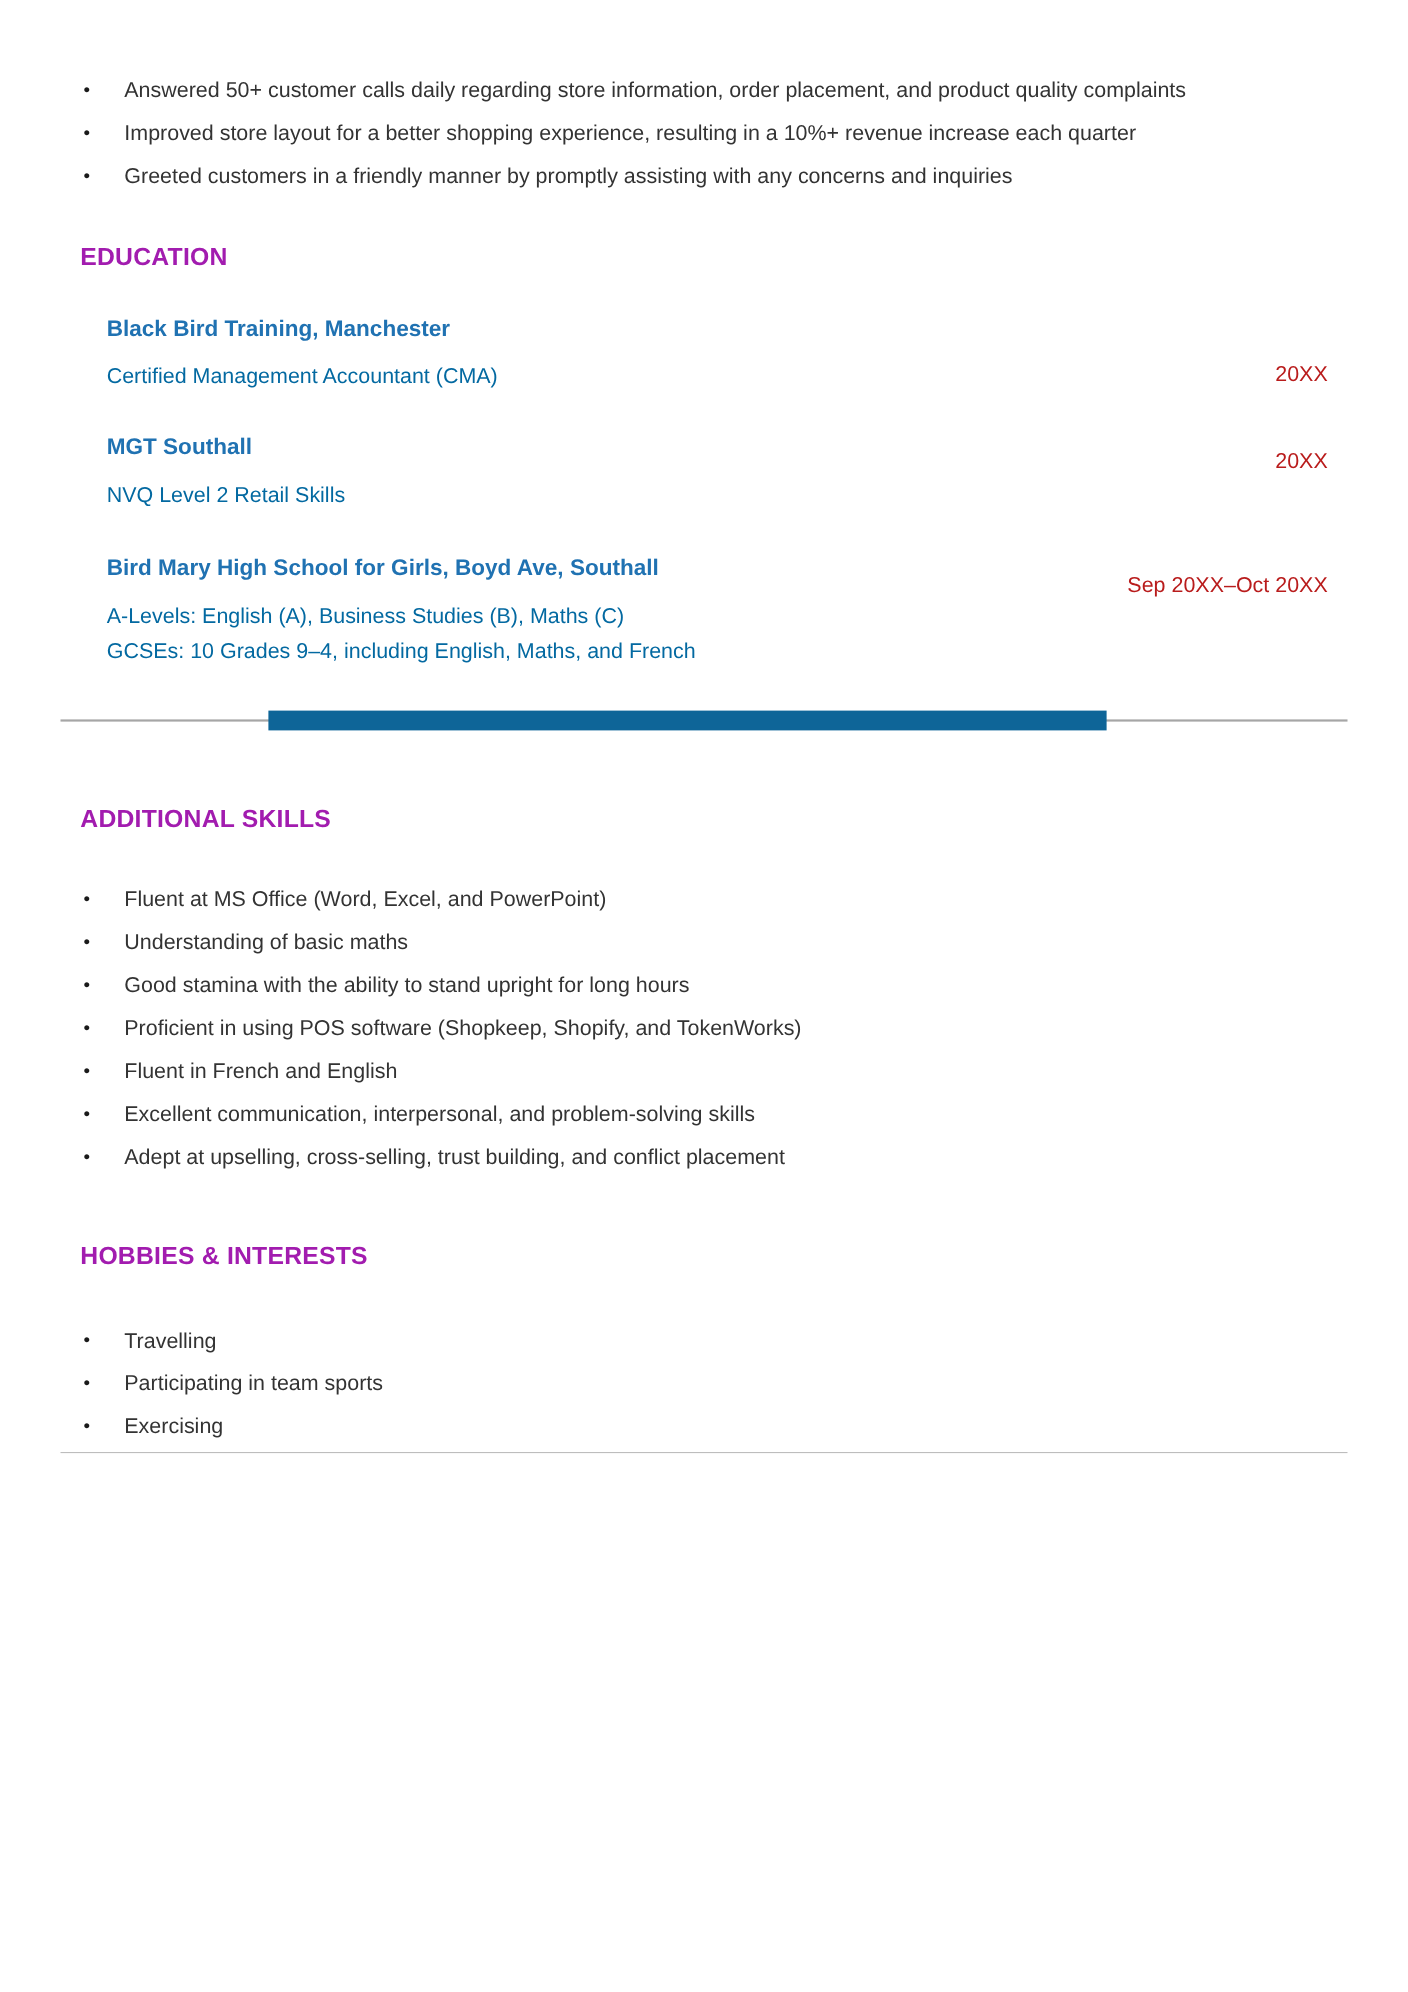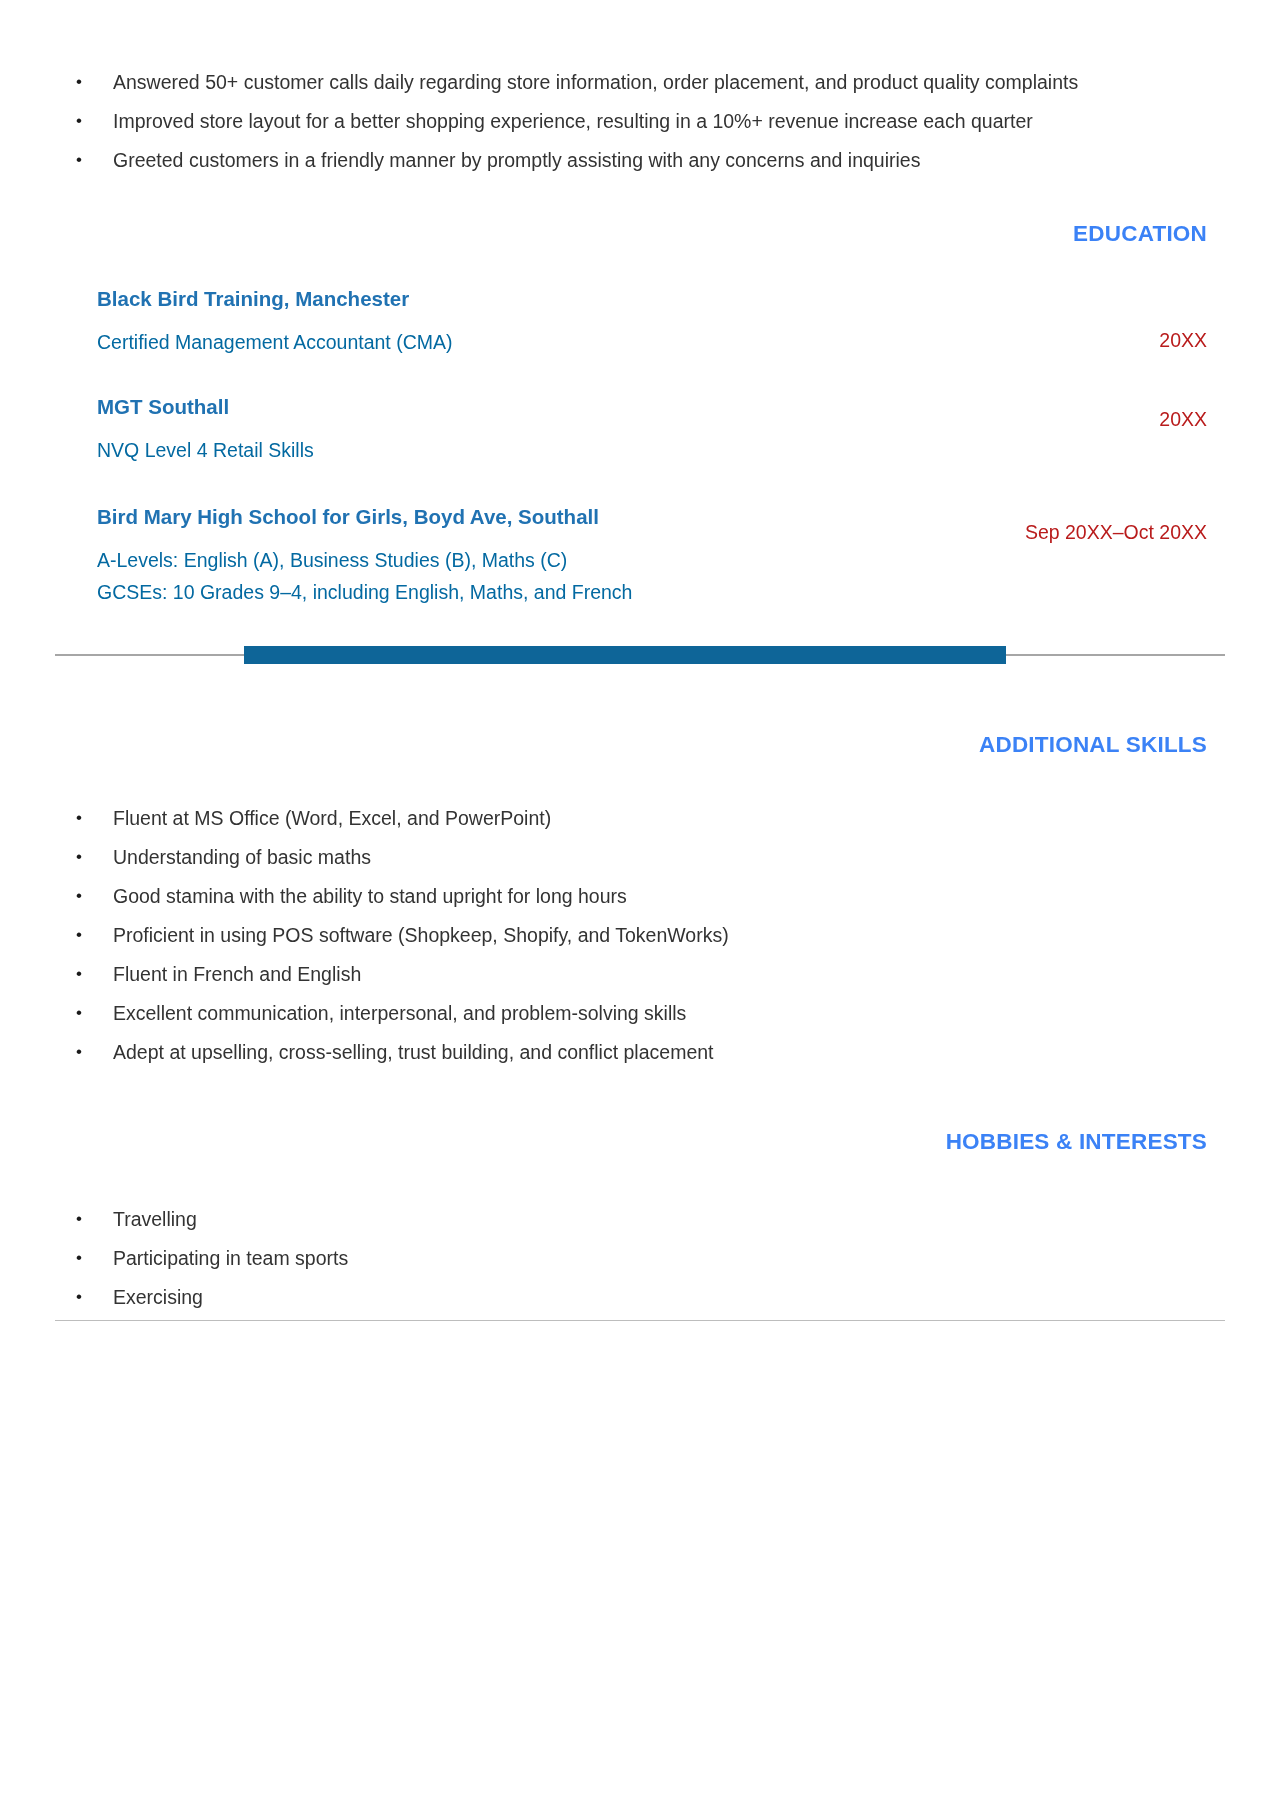--- a/index.html
+++ b/index.html
@@ -34,26 +34,25 @@
     color: #1a1a1a;
   }
 
   .exp-list { margin-top: 66px; }
 
   
   h2.section-heading {
     font-size: 22.5px;
     font-weight: 700;
     line-height: 28px;
-    color: #3b82f6;
+    color: #a21caf;
     letter-spacing: 0.2px;
-    text-align: right;
   }
   #education-heading { margin-top: 44px; }
-  #skills-heading    { margin-top: 67px; margin-left: 32px; }
+  #skills-heading    { margin-top: 67px; }
   #hobbies-heading   { margin-top: 60px; }
 
   
   .edu-entry {
     display: flex;
     justify-content: space-between;
     align-items: flex-start;
     margin-left: 24px;
   }
   .edu-entry .edu-left { flex: 1 1 auto; }
@@ -147,21 +146,21 @@
           <div class="edu-line">Certified Management Accountant (CMA)</div>
         </div>
       </div>
       <div class="edu-date">20XX</div>
     </div>
 
     <div class="edu-entry">
       <div class="edu-left">
         <div class="edu-school">MGT Southall</div>
         <div class="edu-lines">
-          <div class="edu-line">NVQ Level 4 Retail Skills</div>
+          <div class="edu-line">NVQ Level 2 Retail Skills</div>
         </div>
       </div>
       <div class="edu-date">20XX</div>
     </div>
 
     <div class="edu-entry">
       <div class="edu-left">
         <div class="edu-school">Bird Mary High School for Girls, Boyd Ave, Southall</div>
         <div class="edu-lines">
           <div class="edu-line">A-Levels: English (A), Business Studies (B), Maths (C)</div>

